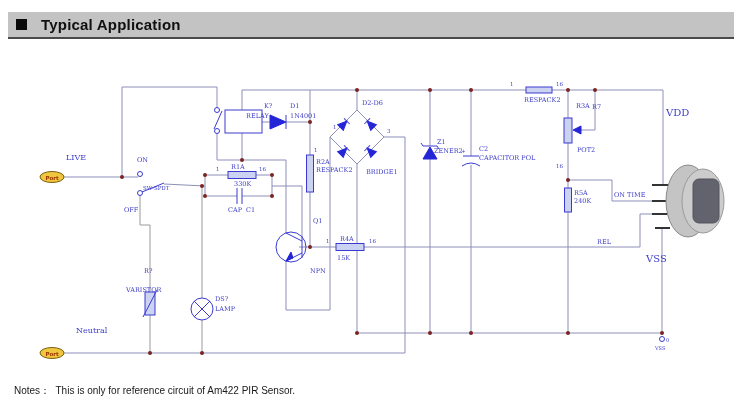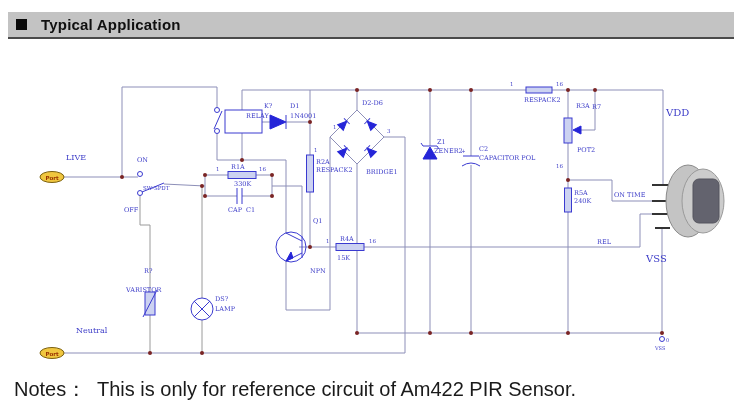--- a/index.html
+++ b/index.html
@@ -4,21 +4,21 @@
 <style>
   html,body{margin:0;padding:0;}
   .page{position:relative;width:743px;height:419px;background:#ffffff;overflow:hidden;
         font-family:"Liberation Sans",sans-serif;}
   .header-bar{position:absolute;left:8px;top:12px;width:726px;height:25px;
         background:#c3c3c3;border-bottom:2px solid #4a4a4a;
         display:flex;align-items:center;}
   .header-bullet{width:11px;height:11px;background:#0a0a0a;margin-left:8px;flex:0 0 auto;}
   .header-title{margin-left:14px;font-size:15px;font-weight:bold;color:#101010;
         letter-spacing:0.2px;}
-  .notes{position:absolute;left:14px;top:376px;font-size:20px;color:#1a1a1a;
+  .notes{position:absolute;left:14px;top:384px;font-size:10px;color:#1a1a1a;
         white-space:pre;}
   svg.schematic{position:absolute;left:0;top:0;}
   
   .w {stroke:#8d8fb8;stroke-width:1;fill:none;}
   .wg{stroke:#9a9a9a;stroke-width:1;fill:none;}
   .cmp{stroke:#3a3ad0;stroke-width:1;fill:none;}
   .cmpf{stroke:#3a3ad0;stroke-width:1;fill:#ccd2f1;}
   .dio{fill:#2525d8;stroke:#2525d8;}
   .dot{fill:#7a2424;stroke:none;}
   .pinc{fill:#ffffff;stroke:#3a3ad0;stroke-width:1;}

